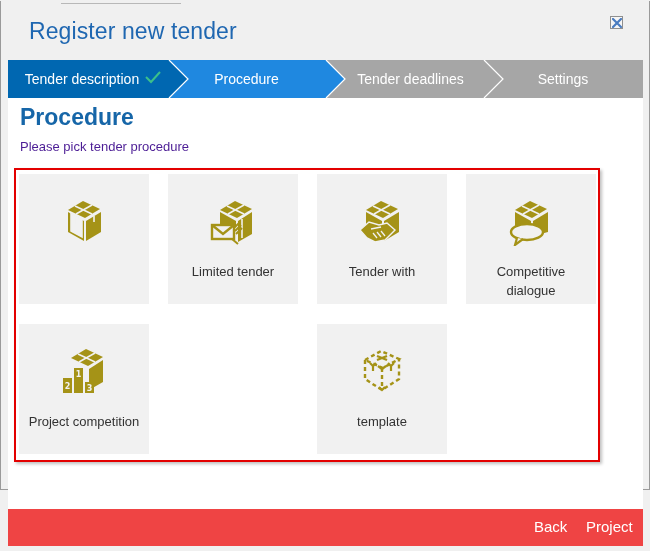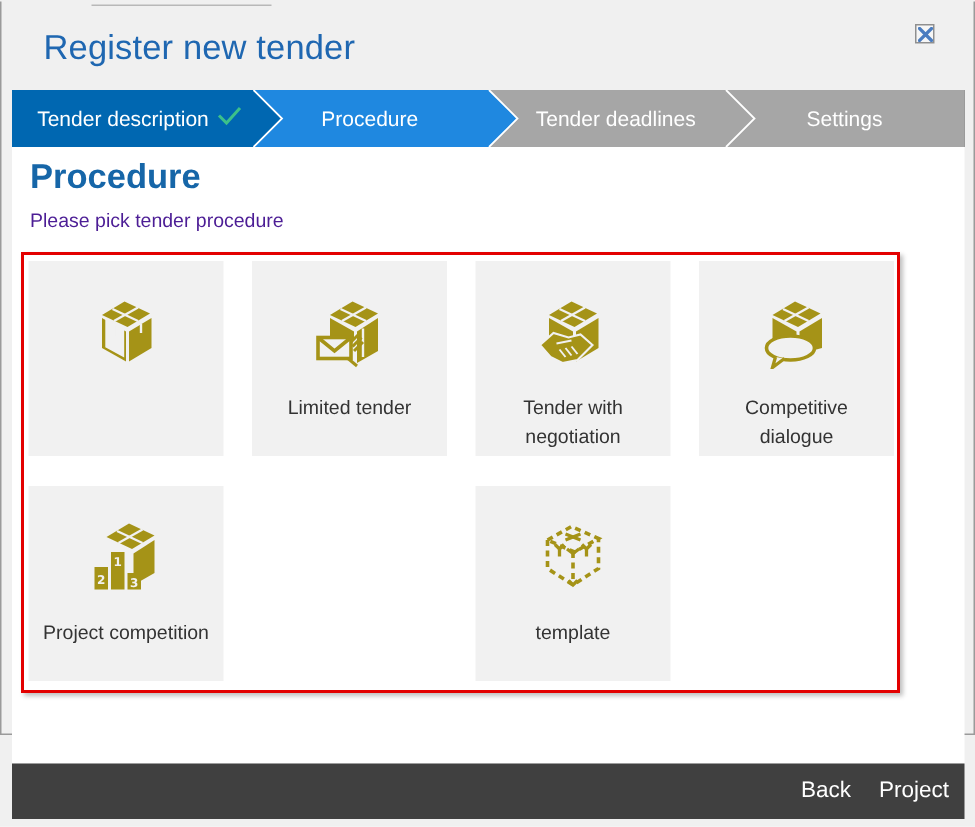--- a/index.html
+++ b/index.html
@@ -61,21 +61,21 @@
   .tile-icon { position: absolute; left: 40px; top: 22px; width: 50px; height: 50px; }
   .tile-label {
     position: absolute; left: 0; right: 0; top: 88px;
     text-align: center; font-size: 13px; color: #333333; line-height: 19px;
     padding: 0 4px;
   }
   .tile-label.two { top: 88px; }
 
   .footer {
     position: absolute; left: 7px; top: 508px; width: 635px; height: 37px;
-    background: #404040;
+    background: #ef4444;
   }
   .footer-btn {
     position: absolute; top: 9px; font-size: 15px; color: #ffffff; cursor: pointer;
   }
 </style>
 </head>
 <body>
 
 <div class="outer-frame">
   <div class="top-bleed"></div>
@@ -178,21 +178,20 @@
         <path d="M3,34 L12,26 L22,29 L30,27 L38,34 L28,44 L18,46 L10,42 Z" fill="#a59317" stroke="#f1f1f1" stroke-width="1.4"></path>
         <g stroke="#f1f1f1" stroke-width="1.3" fill="none">
           <line x1="14" y1="33" x2="24" y2="31"></line>
           <line x1="16" y1="37" x2="20" y2="42"></line>
           <line x1="20" y1="36" x2="24" y2="41"></line>
           <line x1="24" y1="35" x2="28" y2="40"></line>
         </g>
       </svg>
       <div class="tile-label two">
         <div>Tender with</div>
-        <div>negotiation</div>
       </div>
     </div>
 
     <div class="tile" style="left:458px; top:76px;">
       <svg class="tile-icon" viewBox="0 0 50 50">
         <g fill="#a59317">
           <polygon points="9,14 24,5 41,13 26,22"></polygon>
           <polygon points="9,16 25,25 25,34 9,30"></polygon>
           <polygon points="27,25 42,16 42,36 27,40"></polygon>
         </g>

